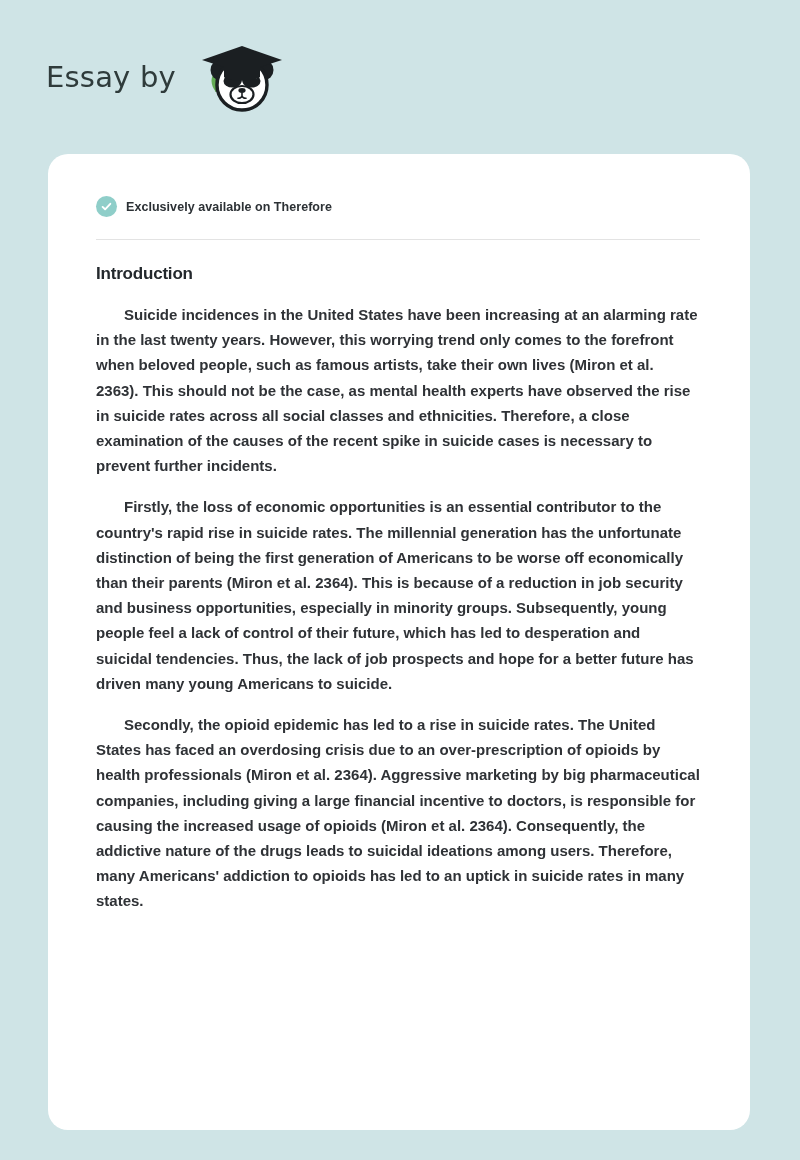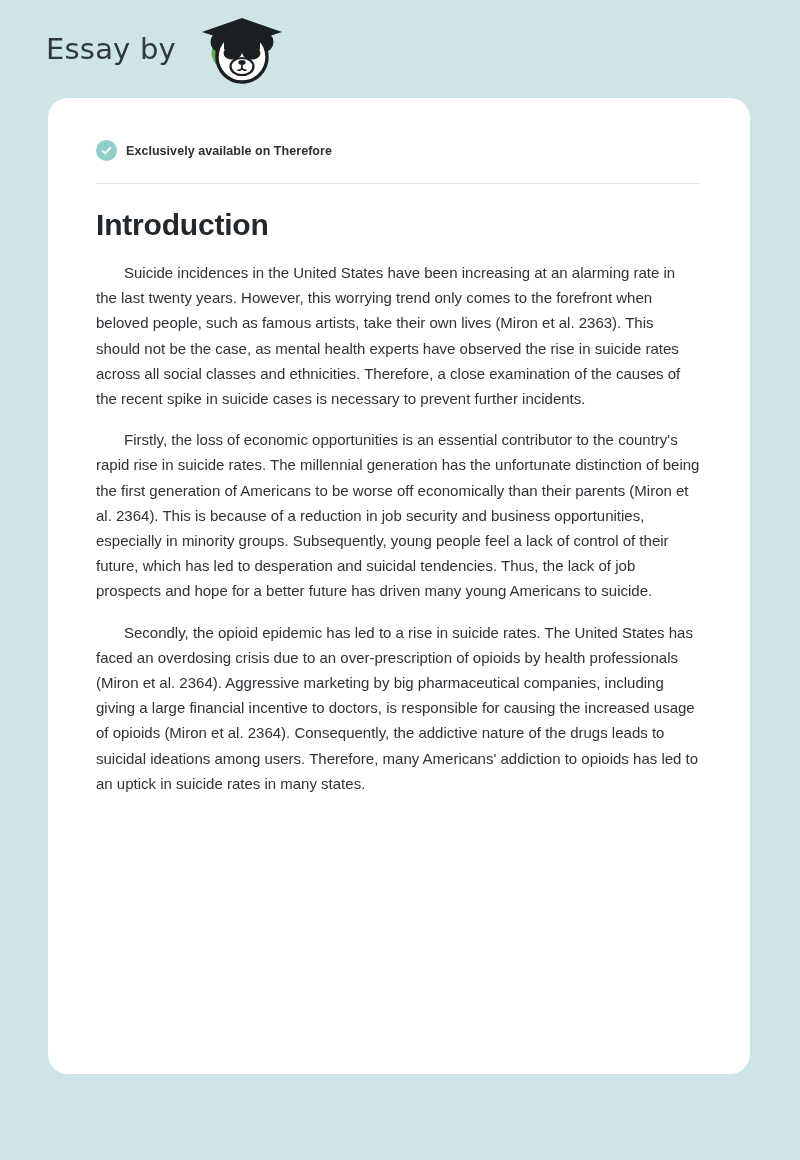--- a/index.html
+++ b/index.html
@@ -10,21 +10,21 @@
   body {
     width: 800px;
     height: 1160px;
     background: #cfe4e6;
     font-family: "Liberation Sans", sans-serif;
     overflow: hidden;
   }
 
   
   .brandbar {
-    height: 98px;
+    height: 154px;
     display: flex;
     align-items: center;
     padding-left: 46px;
     box-sizing: border-box;
   }
   .brand-essay-by {
     font-family: "DejaVu Sans", sans-serif;
     font-size: 29px;
     font-weight: 400;
     color: #2f3b3b;
@@ -113,36 +113,37 @@
   }
 
   .divider {
     border: 0;
     border-top: 1px solid #e3e3e3;
     margin: 0 0 24px 0;
   }
 
   h2.section-heading {
     font-family: "Liberation Sans", sans-serif;
-    font-size: 30px;
+    font-size: 17px;
     font-weight: bold;
     color: #23282c;
     margin: 0 0 18px 0;
     letter-spacing: -0.2px;
   }
   h2.section-heading.tight-top { margin-top: 26px; }
 
   p.body-par {
     font-family: "Liberation Sans", sans-serif;
     font-size: 15px;
     line-height: 25.2px;
     color: #2f3236;
     margin: 0 0 16px 0;
     text-indent: 28px;
     text-align: left;
+    font-weight: bold;
   }
   p.body-par:last-child { margin-bottom: 0; }
 </style>
 </head>
 <body>
 
 <div class="brandbar">
   <span class="brand-essay-by">Essay by</span>
 
   <div class="brand-logo-wrap">

